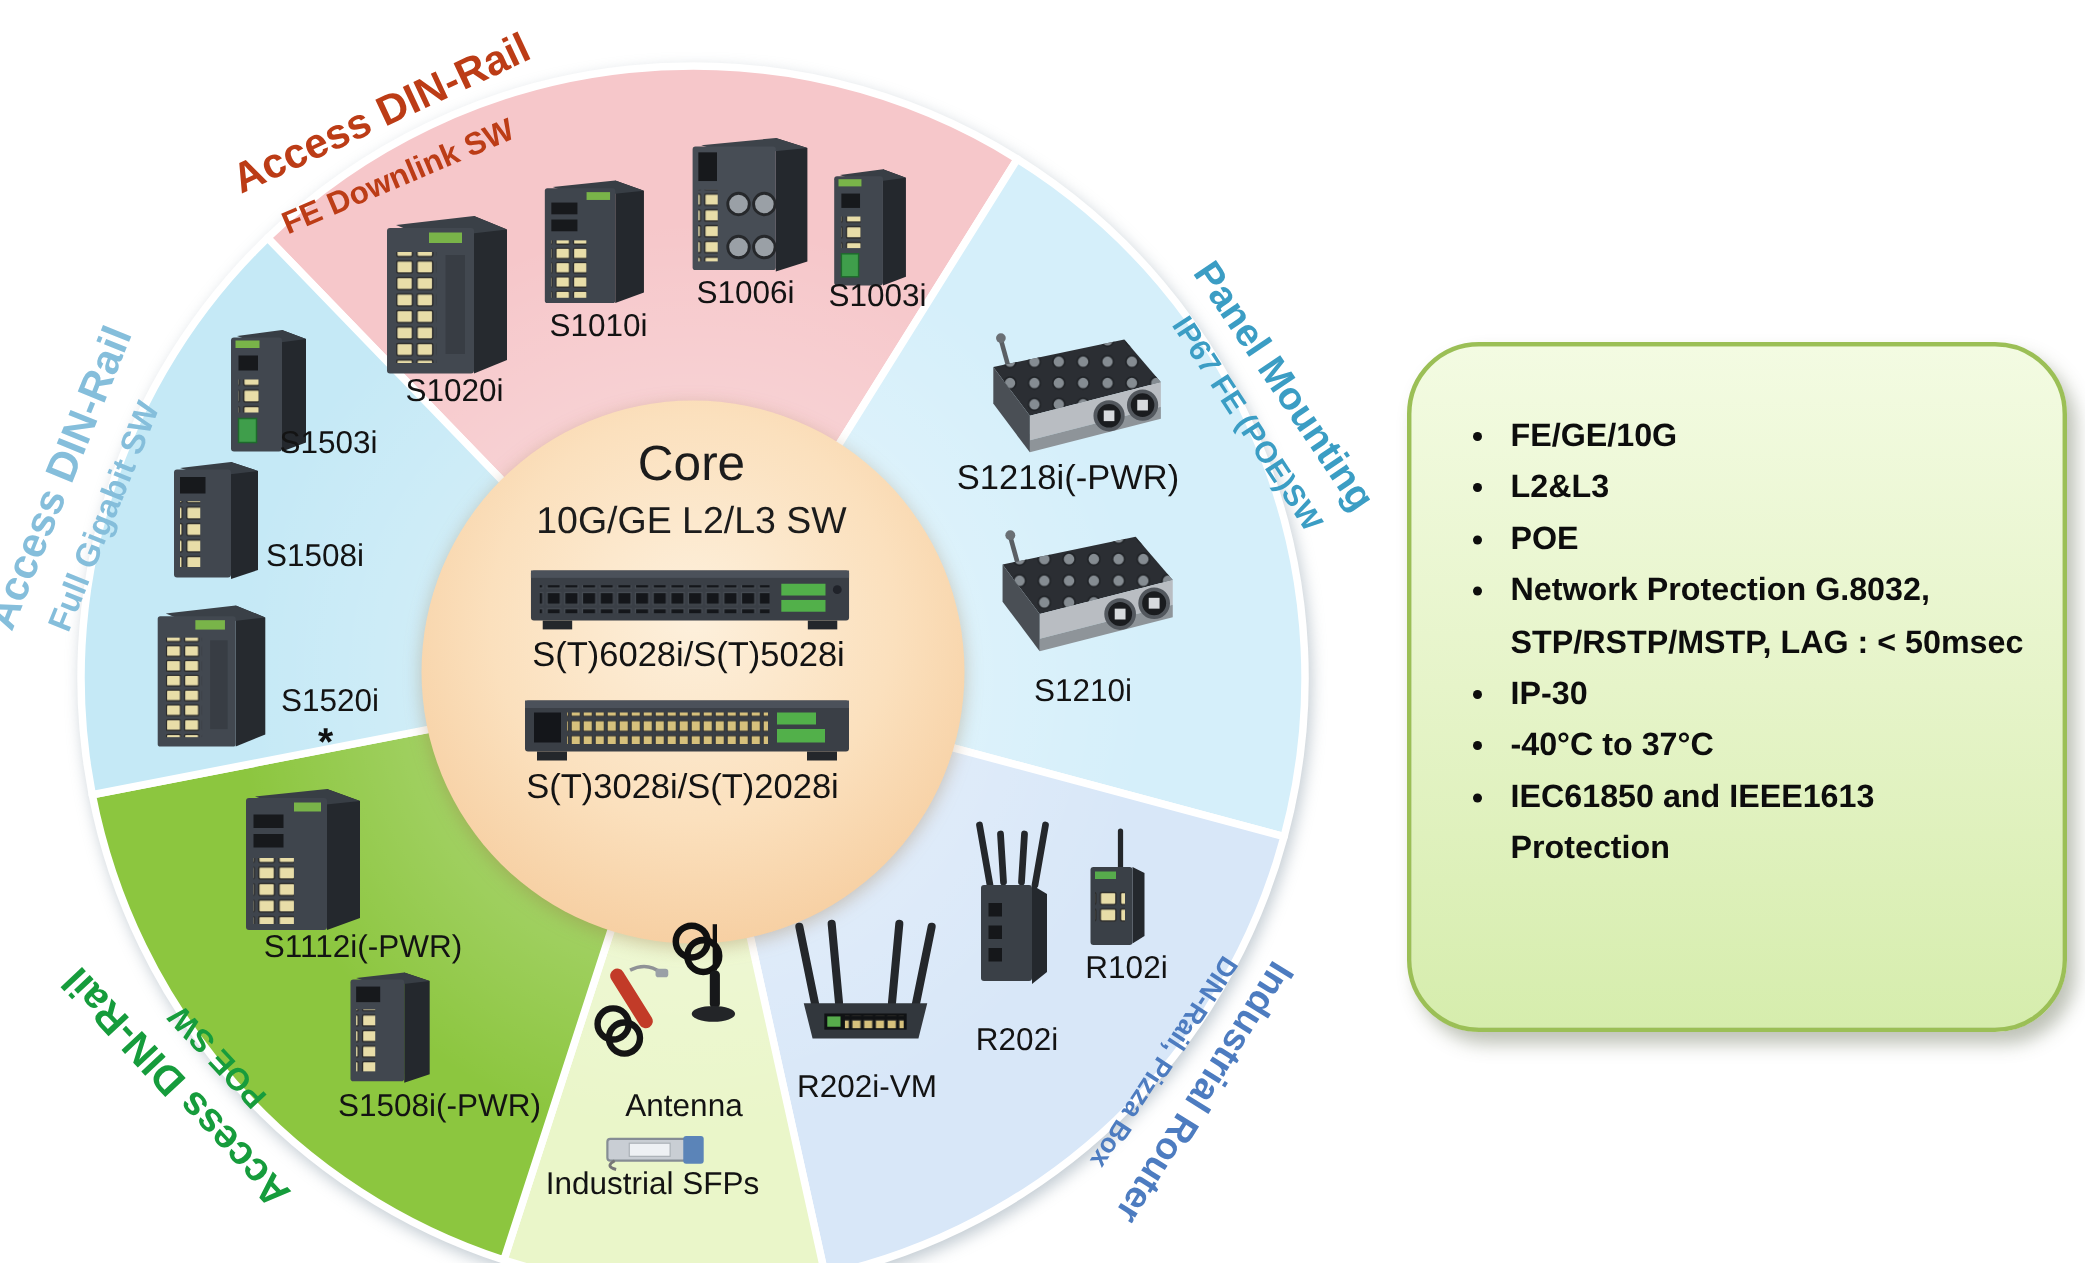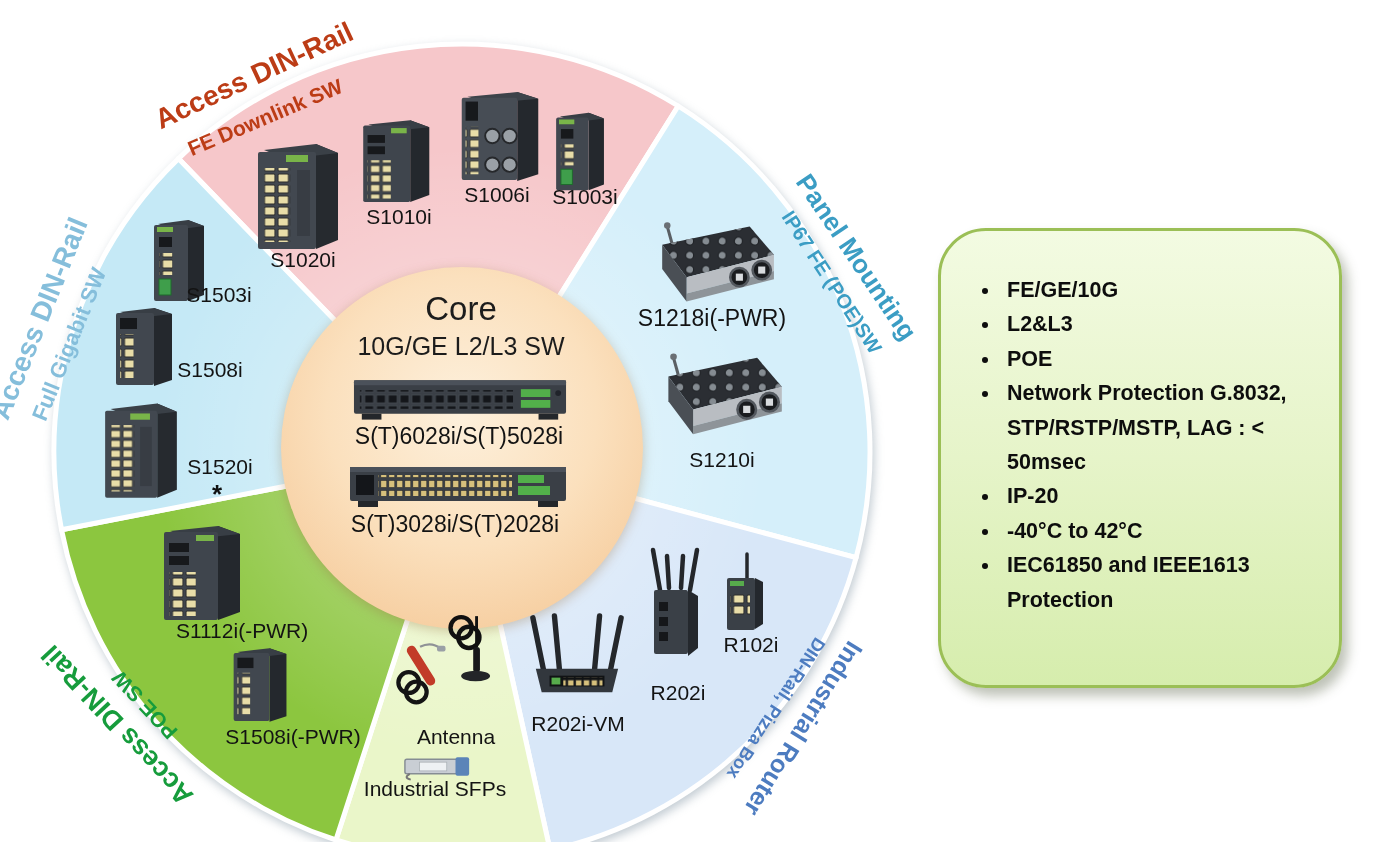--- a/index.html
+++ b/index.html
@@ -14,21 +14,21 @@
   text { font-family:"Liberation Sans","DejaVu Sans",sans-serif; }
   .plabel { font-size:21px; fill:#131313; text-anchor:middle; }
   .plabel-lg { font-size:23px; fill:#131313; text-anchor:middle; }
   .sect-title { font-weight:bold; text-anchor:middle; }
   .sect-sub { font-weight:bold; text-anchor:middle; }
   .core-title { font-size:33px; fill:#1c1c1c; text-anchor:middle; }
   .core-sub { font-size:25px; fill:#1c1c1c; text-anchor:middle; }
   .note-star { font-size:26px; fill:#111; text-anchor:middle; font-weight:bold; }
 
   .feature-box {
-    position:absolute; left:938px; top:228px; width:404px; height:460px; box-sizing:border-box;
+    position:absolute; left:938px; top:228px; width:440px; height:460px; box-sizing:border-box;
     border:3px solid #9bbf56; border-radius:48px;
     background:linear-gradient(180deg,#f3fbe2 0%, #e6f4c9 50%, #d6edad 100%);
     box-shadow:6px 8px 12px rgba(70,80,50,.35);
   }
   .feature-box ul { margin:0; padding:42px 26px 0 60px; list-style:disc outside; }
   .feature-box li {
     font-size:21.5px; font-weight:bold; color:#0d0d0d; line-height:1.6;
     padding-left:6px; margin:0;
   }
 </style>
@@ -257,19 +257,19 @@
   <text class="plabel" x="220" y="474">S1520i</text>
   <text class="note-star" x="217" y="503">*</text>
 </svg>
 
 <div class="feature-box">
   <ul>
     <li>FE/GE/10G</li>
     <li>L2&amp;L3</li>
     <li>POE</li>
     <li>Network Protection G.8032, STP/RSTP/MSTP, LAG : &lt; 50msec</li>
-    <li>IP-20</li>
-    <li>-40°C to 42°C</li>
+    <li>IP-30</li>
+    <li>-40°C to 37°C</li>
     <li>IEC61850 and IEEE1613 Protection</li>
   </ul>
 </div>
 
 </div>
 
 </body></html>

